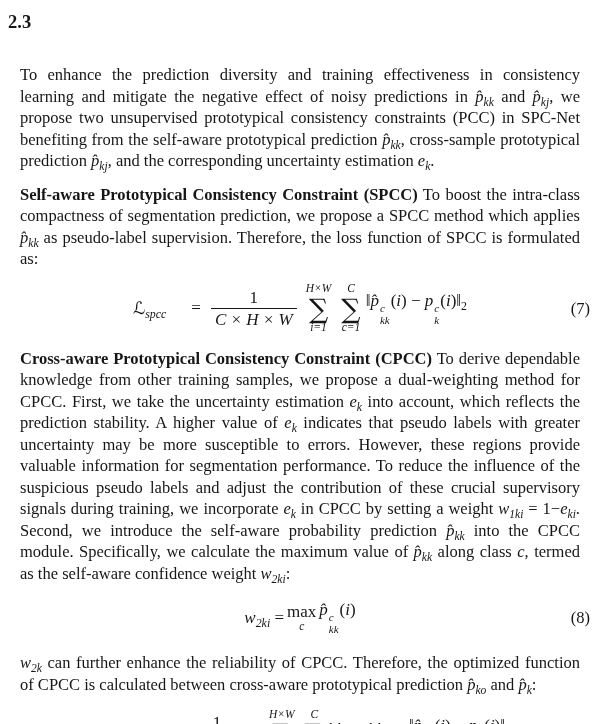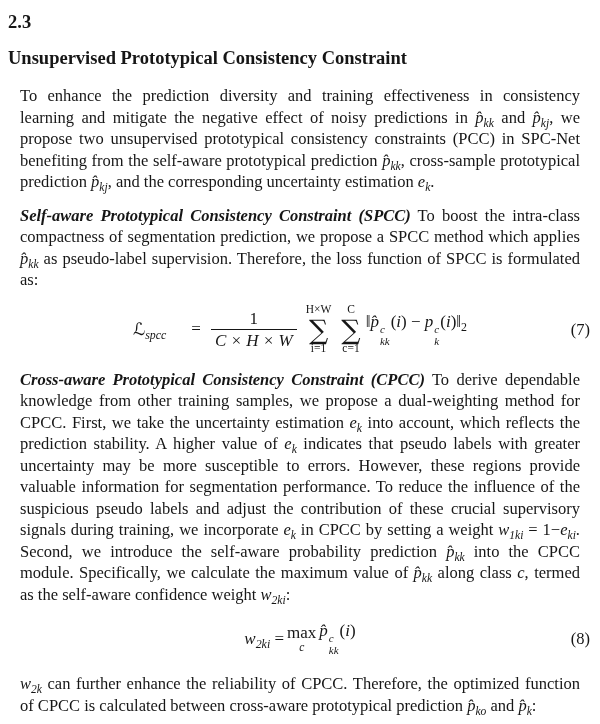--- a/index.html
+++ b/index.html
@@ -11,34 +11,33 @@
   }
   .page {
     box-sizing: border-box;
     width: 600px;
     min-height: 724px;
     padding: 8px 8px 4px 8px;
     position: relative;
   }
   .section-heading {
     display: flex;
-    gap: 15px;
+    gap: 32px;
     font-weight: bold;
     font-size: 18.5px;
-    margin: 4px 0 16px 0;
-    flex-direction: column;
+    margin: 4px 0 31px 0;
   }
   .para {
     font-size: 16.5px;
     line-height: 21.5px;
     text-align: justify;
     margin: 12px;
   }
   .para + .para { margin-top: 2px; }
-  .run-b { font-weight: bold; font-style: italic; }
+  .run-b { font-weight: bold; }
   .run-v { font-style: italic; }
   sub, sup { font-size: 70%; line-height: 0; }
   
   .supsub {
     display: inline-flex;
     flex-direction: column;
     align-items: flex-start;
     font-size: 11px;
     line-height: 1.05;
     vertical-align: -0.55em;
@@ -75,21 +74,21 @@
   }
   .frac .den { border-top: 1.3px solid #161616; padding: 0 4px; font-style: italic; }
   .frac .num { font-style: normal; }
   .sum {
     display: inline-flex;
     flex-direction: column;
     align-items: center;
     line-height: 1;
     margin: 0 5px;
   }
-  .sum .lim { font-size: 11.5px; line-height: 1.15; }
+  .sum .lim { font-size: 11.5px; font-style: italic; line-height: 1.15; }
   .sum .sym { font-size: 27px; line-height: 0.95; font-family: "DejaVu Serif", "DejaVu Sans", serif; }
   .maxop {
     display: inline-flex;
     flex-direction: column;
     align-items: center;
     line-height: 1;
     margin: 0 3px;
   }
   .maxop .op { font-style: normal; line-height: 1; }
   .maxop .under { font-size: 11.5px; font-style: italic; line-height: 1.1; }
@@ -106,21 +105,20 @@
     white-space: nowrap;
   }
 </style>
 </head>
 <body>
 
 <div class="page">
 
   <div class="section-heading">
     <span>2.3</span>
-    <span>Unsupervised Prototypical Consistency Constraint</span>
   </div>
 
   <p class="para"><span class="run-t">To enhance the prediction diversity and training effectiveness in consistency learning and mitigate the negative effect of noisy predictions in </span><span class="run-v">p̂</span><sub class="run-v">kk</sub><span class="run-t"> and </span><span class="run-v">p̂</span><sub class="run-v">kj</sub><span class="run-t">, we propose two unsupervised prototypical consistency constraints (PCC) in SPC-Net benefiting from the self-aware prototypical prediction </span><span class="run-v">p̂</span><sub class="run-v">kk</sub><span class="run-t">, cross-sample prototypical prediction </span><span class="run-v">p̂</span><sub class="run-v">kj</sub><span class="run-t">, and the corresponding uncertainty estimation </span><span class="run-v">e</span><sub class="run-v">k</sub><span class="run-t">.</span></p>
 
   <p class="para"><span class="run-b">Self-aware Prototypical Consistency Constraint (SPCC)</span><span class="run-t"> To boost the intra-class compactness of segmentation prediction, we propose a SPCC method which applies </span><span class="run-v">p̂</span><sub class="run-v">kk</sub><span class="run-t"> as pseudo-label supervision. Therefore, the loss function of SPCC is formulated as:</span></p>
 
   <div class="equation">
     <span class="eq-main">
       <span class="eq-lhs"><span class="cal run-v">ℒ</span><sub class="run-v">spcc</sub></span>
       <span class="rel">=</span>

